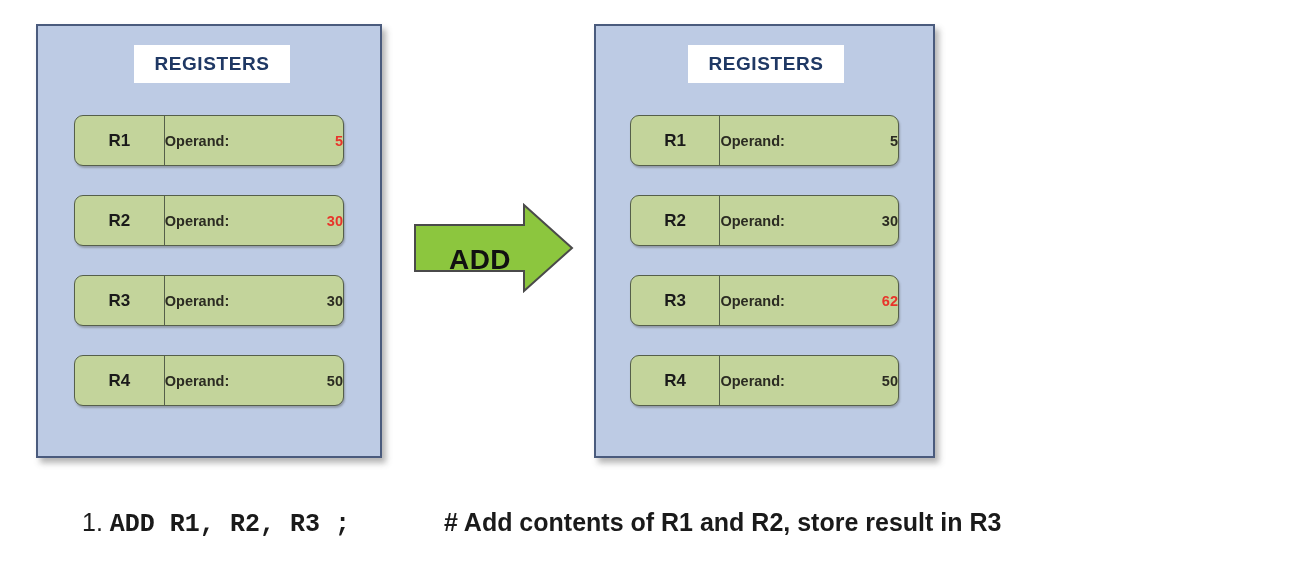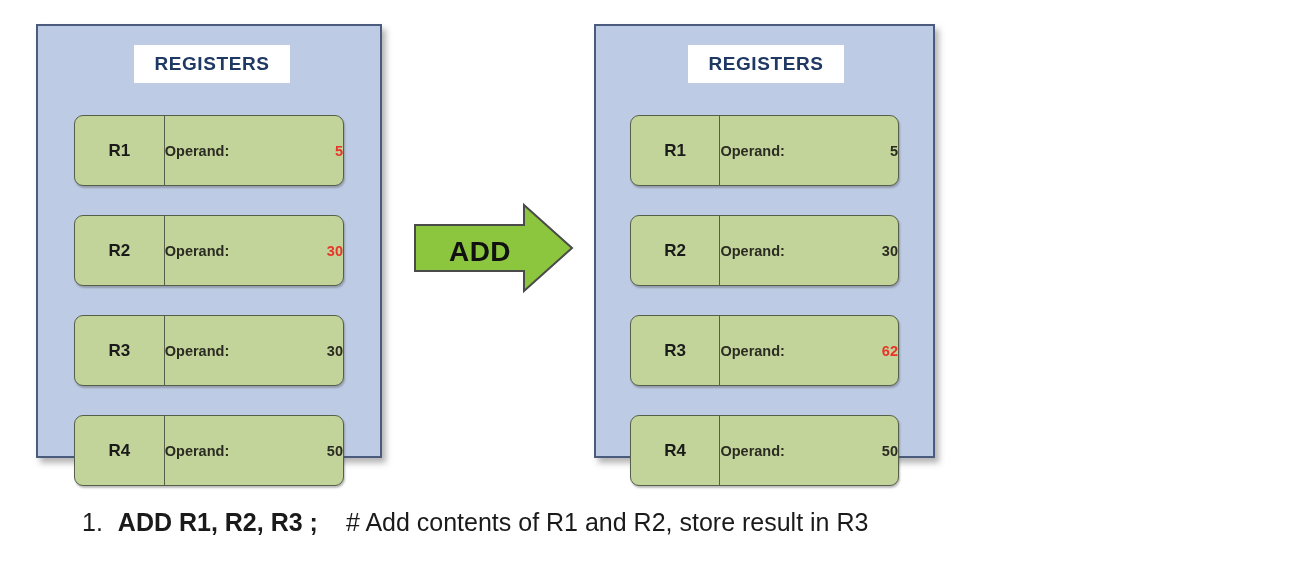--- a/index.html
+++ b/index.html
@@ -36,21 +36,21 @@
     box-sizing:border-box;
   }
   .panel-left .panel-title{left:96px;top:19px;width:156px;}
   .panel-right .panel-title{left:92px;top:19px;width:156px;}
 
   .reg-list{position:absolute;left:36px;top:89px;right:36px;}
   .panel-right .reg-list{left:34px;right:34px;}
 
   .reg-row{
     position:relative;
-    height:71px;
+    height:51px;
     margin-bottom:29px;
     background:#c3d49b;
     border:1.5px solid #555f4a;
     border-radius:9px;
     box-shadow:1px 2px 2px rgba(80,80,80,0.38);
     box-sizing:border-box;
     display:flex;
     align-items:stretch;
   }
   .reg-row:last-child{margin-bottom:0;}
@@ -76,42 +76,42 @@
   .reg-value .num.hl{color:#e8342a;}
 
   
   .arrow-wrap{
     position:absolute;
     left:414px;top:203px;width:160px;height:90px;
   }
   .arrow-svg{display:block;width:160px;height:90px;}
   .arrow-label{
     position:absolute;
-    left:0;top:4px;width:132px;height:90px;
+    left:0;top:12px;width:132px;height:90px;
     display:flex;align-items:center;justify-content:center;
     font-size:28px;
     font-weight:bold;
     color:#111111;
     letter-spacing:0.5px;
     pointer-events:none;
   }
 
   
   .caption{
     position:absolute;
     left:82px;top:508px;
     font-size:25px;
     color:#1a1a1a;
     white-space:pre;
     display:flex;
     align-items:baseline;
   }
   .cap-num{font-weight:normal;}
-  .cap-instr{font-weight:bold;margin-left:15px;}
-  .cap-comment{font-weight:normal;margin-left:28px;}
+  .cap-instr{font-weight:bold;margin-left:7px;font-family:Liberation Mono, monospace;}
+  .cap-comment{font-weight:bold;margin-left:94px;}
 </style>
 </head>
 <body>
 
 <div class="stage">
 
   <div class="panel panel-left">
     <div class="panel-title">REGISTERS</div>
     <div class="reg-list">
 

